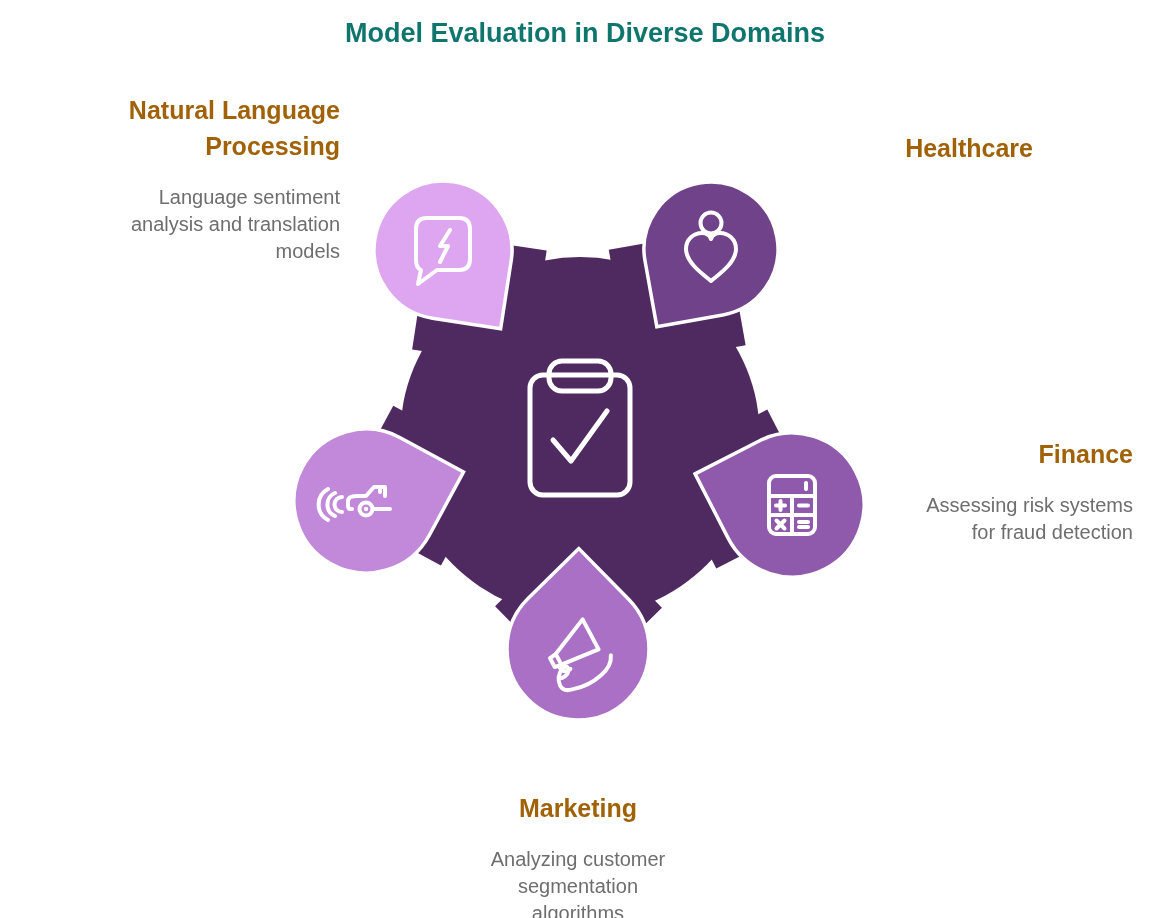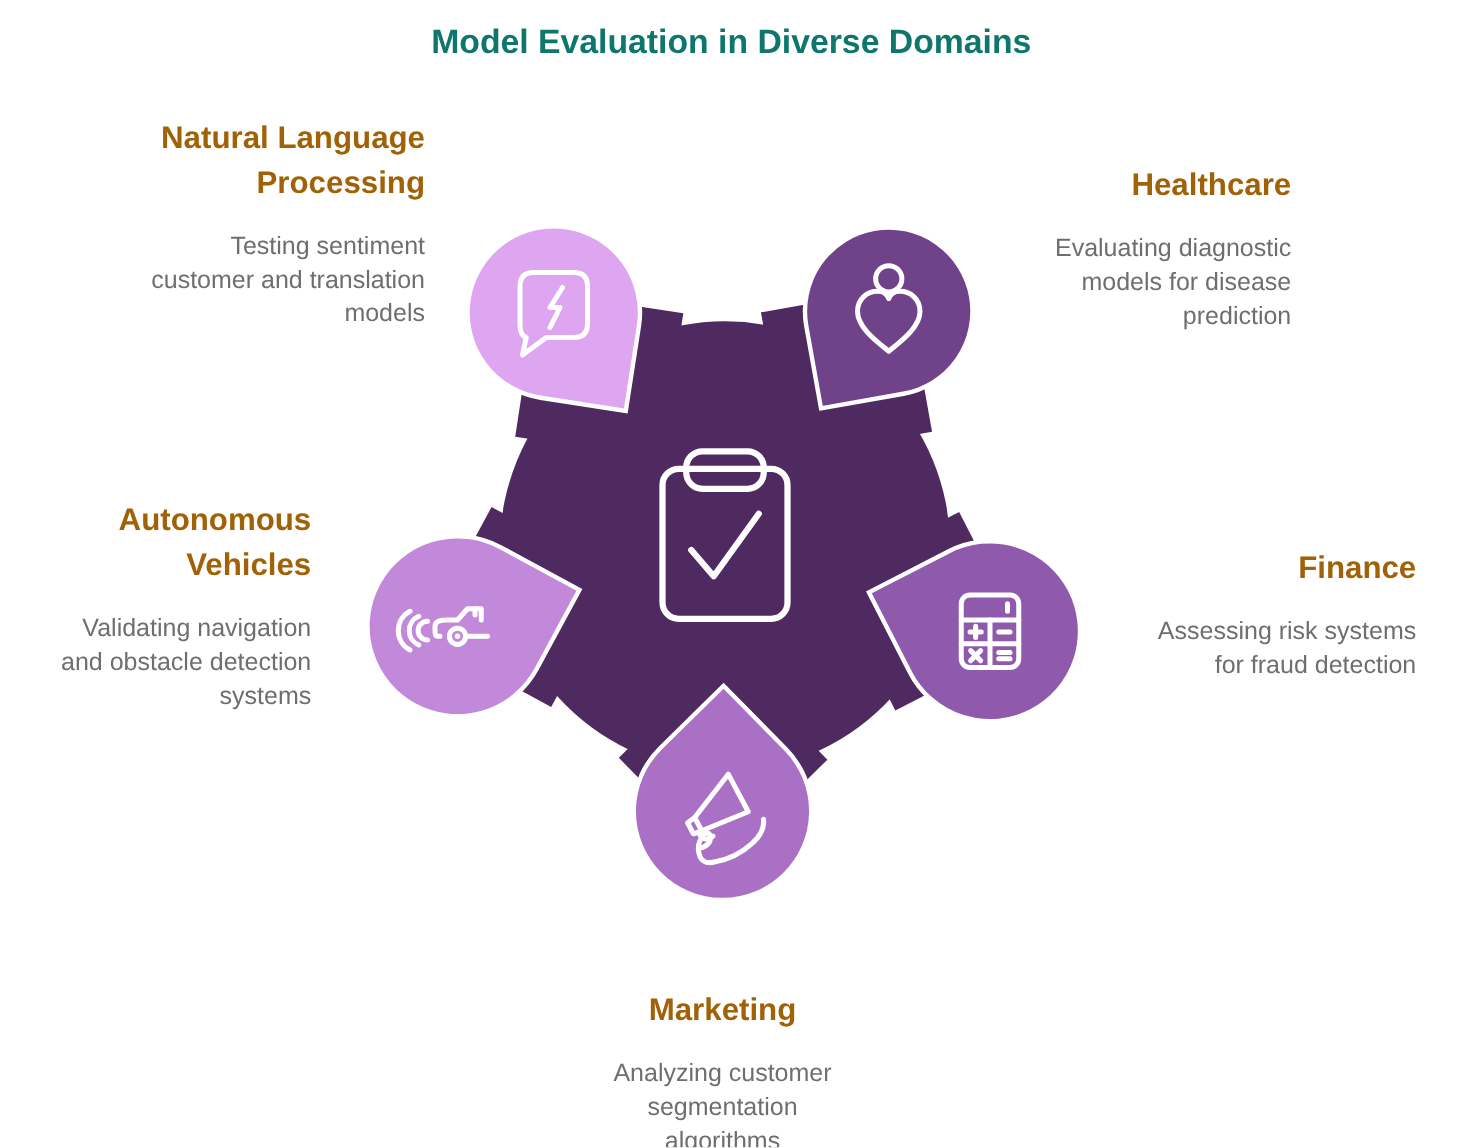--- a/index.html
+++ b/index.html
@@ -95,36 +95,31 @@
       <path class="ic" d="M -14,8 L -16,8 Q -18,8 -18,4 L -18,0 Q -18,-5 -9,-5 L 0,-5 L 8,-14 L 19,-14 L 19,-5"></path>
       <line class="ic" x1="14" y1="-14" x2="14" y2="-9"></line>
       <path class="ic" d="M 7,8 L 24,8"></path>
       <circle class="ic" cx="0" cy="8" r="6.5"></circle>
       <circle cx="0" cy="8" r="2.2" fill="#ffffff"></circle>
     </g>
   </svg>
 
   <div class="label-block align-right" style="top:92px; right:830px; width:235px;">
     <h2>Natural Language Processing</h2>
-    <p>Testing sentiment customer and translation models</p>
+    <p>Language sentiment analysis and translation models</p>
   </div>
 
   <div class="label-block align-left" style="top:130px; left:813px; width:220px;">
     <h2>Healthcare</h2>
-    <p>Evaluating diagnostic models for disease prediction</p>
   </div>
 
   <div class="label-block align-left" style="top:436px; left:903px; width:230px;">
     <h2>Finance</h2>
     <p>Assessing risk systems for fraud detection</p>
   </div>
 
   <div class="label-block align-center" style="top:758px; left:473px; width:210px;margin-top:32px;">
     <h2>Marketing</h2>
     <p>Analyzing customer segmentation algorithms</p>
   </div>
 
-  <div class="label-block align-right" style="top:398px; right:921px; width:220px;">
-    <h2>Autonomous Vehicles</h2>
-    <p>Validating navigation and obstacle detection systems</p>
-  </div>
 
 </div>
 
 </body></html>

